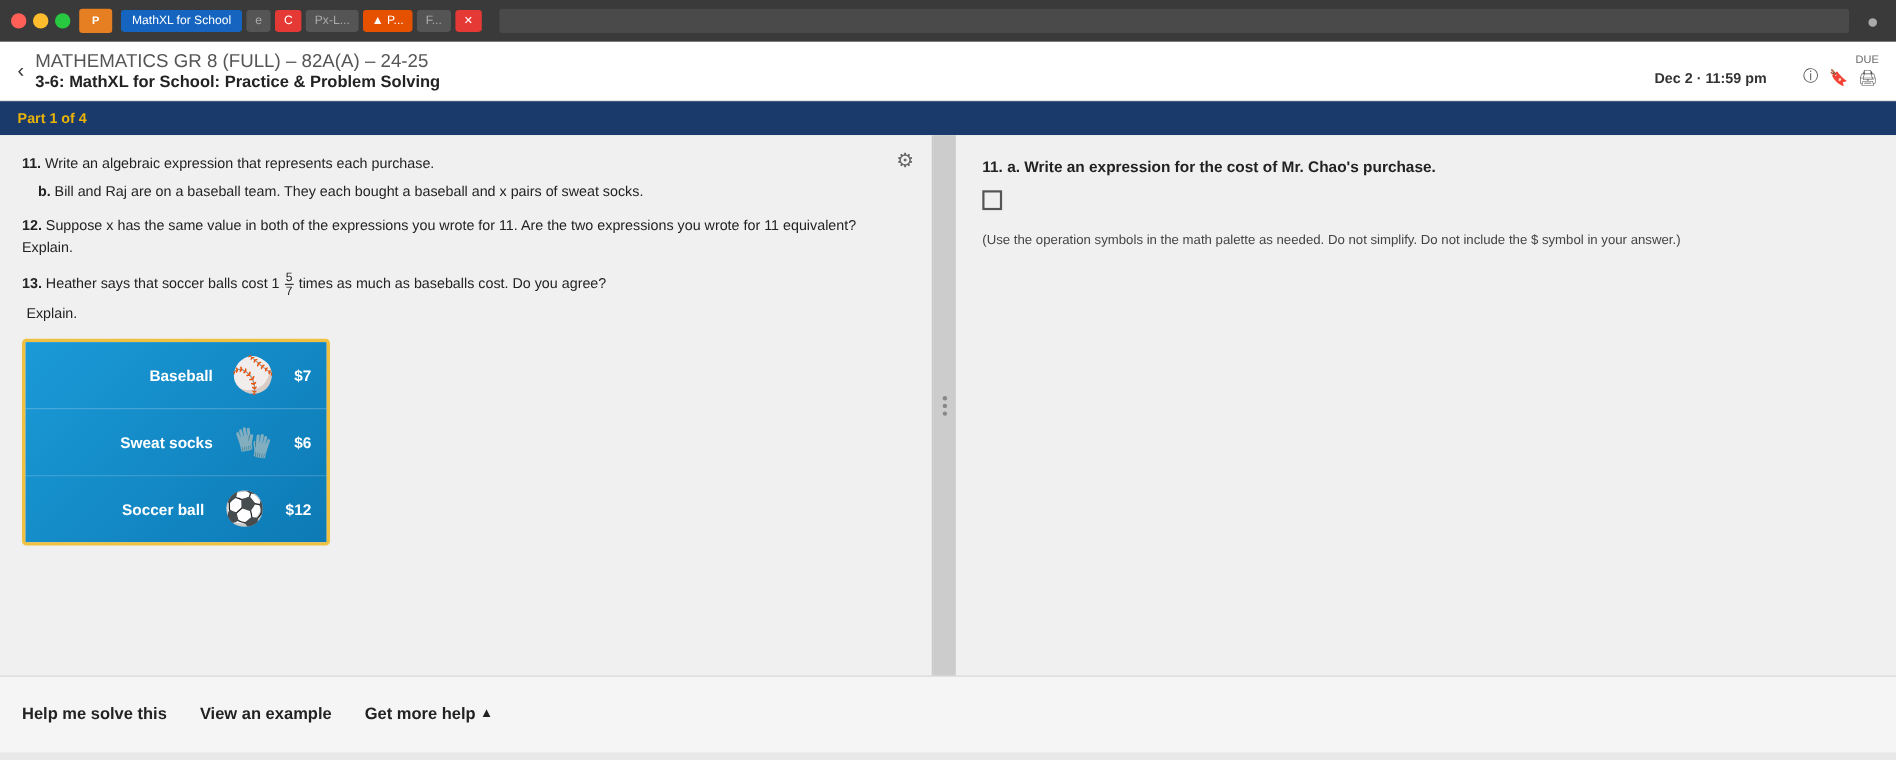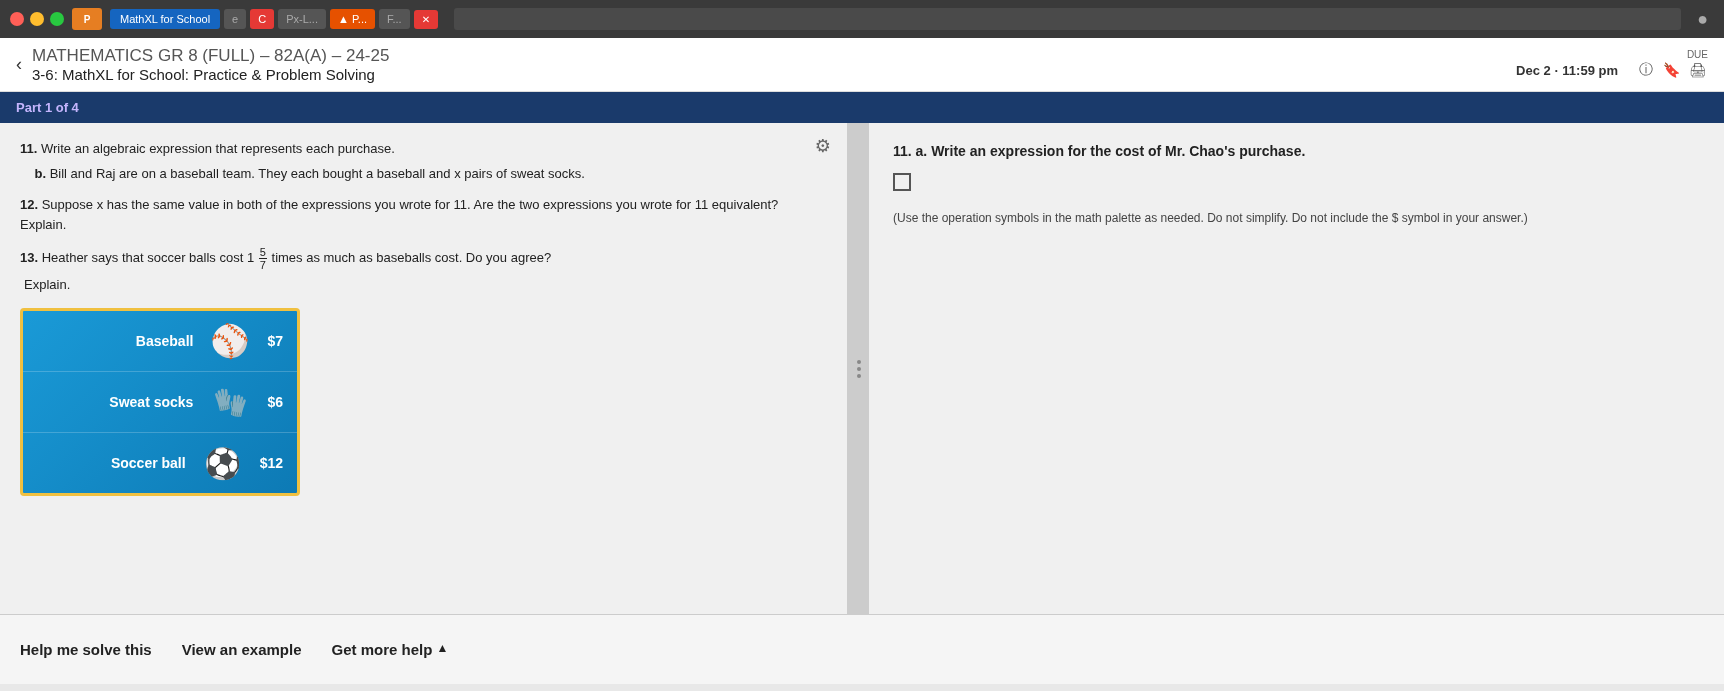--- a/index.html
+++ b/index.html
@@ -49,21 +49,21 @@
     .header-titles {
       display: flex;
       flex-direction: column;
     }
     .header-subtitle {
       font-size: 17px;
       color: #555;
     }
     .header-main-title {
       font-size: 15px;
-      font-weight: normal;
+      font-weight: bold;
       color: #222;
     }
 
     
     .due-area {
       margin-left: auto;
       text-align: right;
       font-size: 11px;
       color: #333;
       display: flex;
@@ -71,21 +71,21 @@
       align-items: flex-end;
     }
     .due-label {
       font-size: 10px;
       color: #666;
       text-transform: uppercase;
     }
     .due-date-row {
       display: flex;
       align-items: center;
-      gap: 8px;
+      gap: 20px;
     }
     .due-date {
       font-size: 13px;
       font-weight: bold;
       color: #333;
     }
     .header-action-icons {
       display: flex;
       gap: 6px;
       align-items: center;
@@ -95,21 +95,21 @@
       width: 20px; height: 20px;
       display: flex; align-items: center; justify-content: center;
       font-size: 14px;
       color: #555;
       cursor: pointer;
     }
 
     
     .part-bar {
       background: #1a3a6b;
-      color: #c4b5fd;
+      color: #eab308;
       padding: 8px 16px;
       font-size: 13px;
       font-weight: bold;
     }
 
     
     .main-content {
       display: flex;
       height: calc(691px - 38px - 56px - 36px - 70px);
       background: #f0f0f0;

